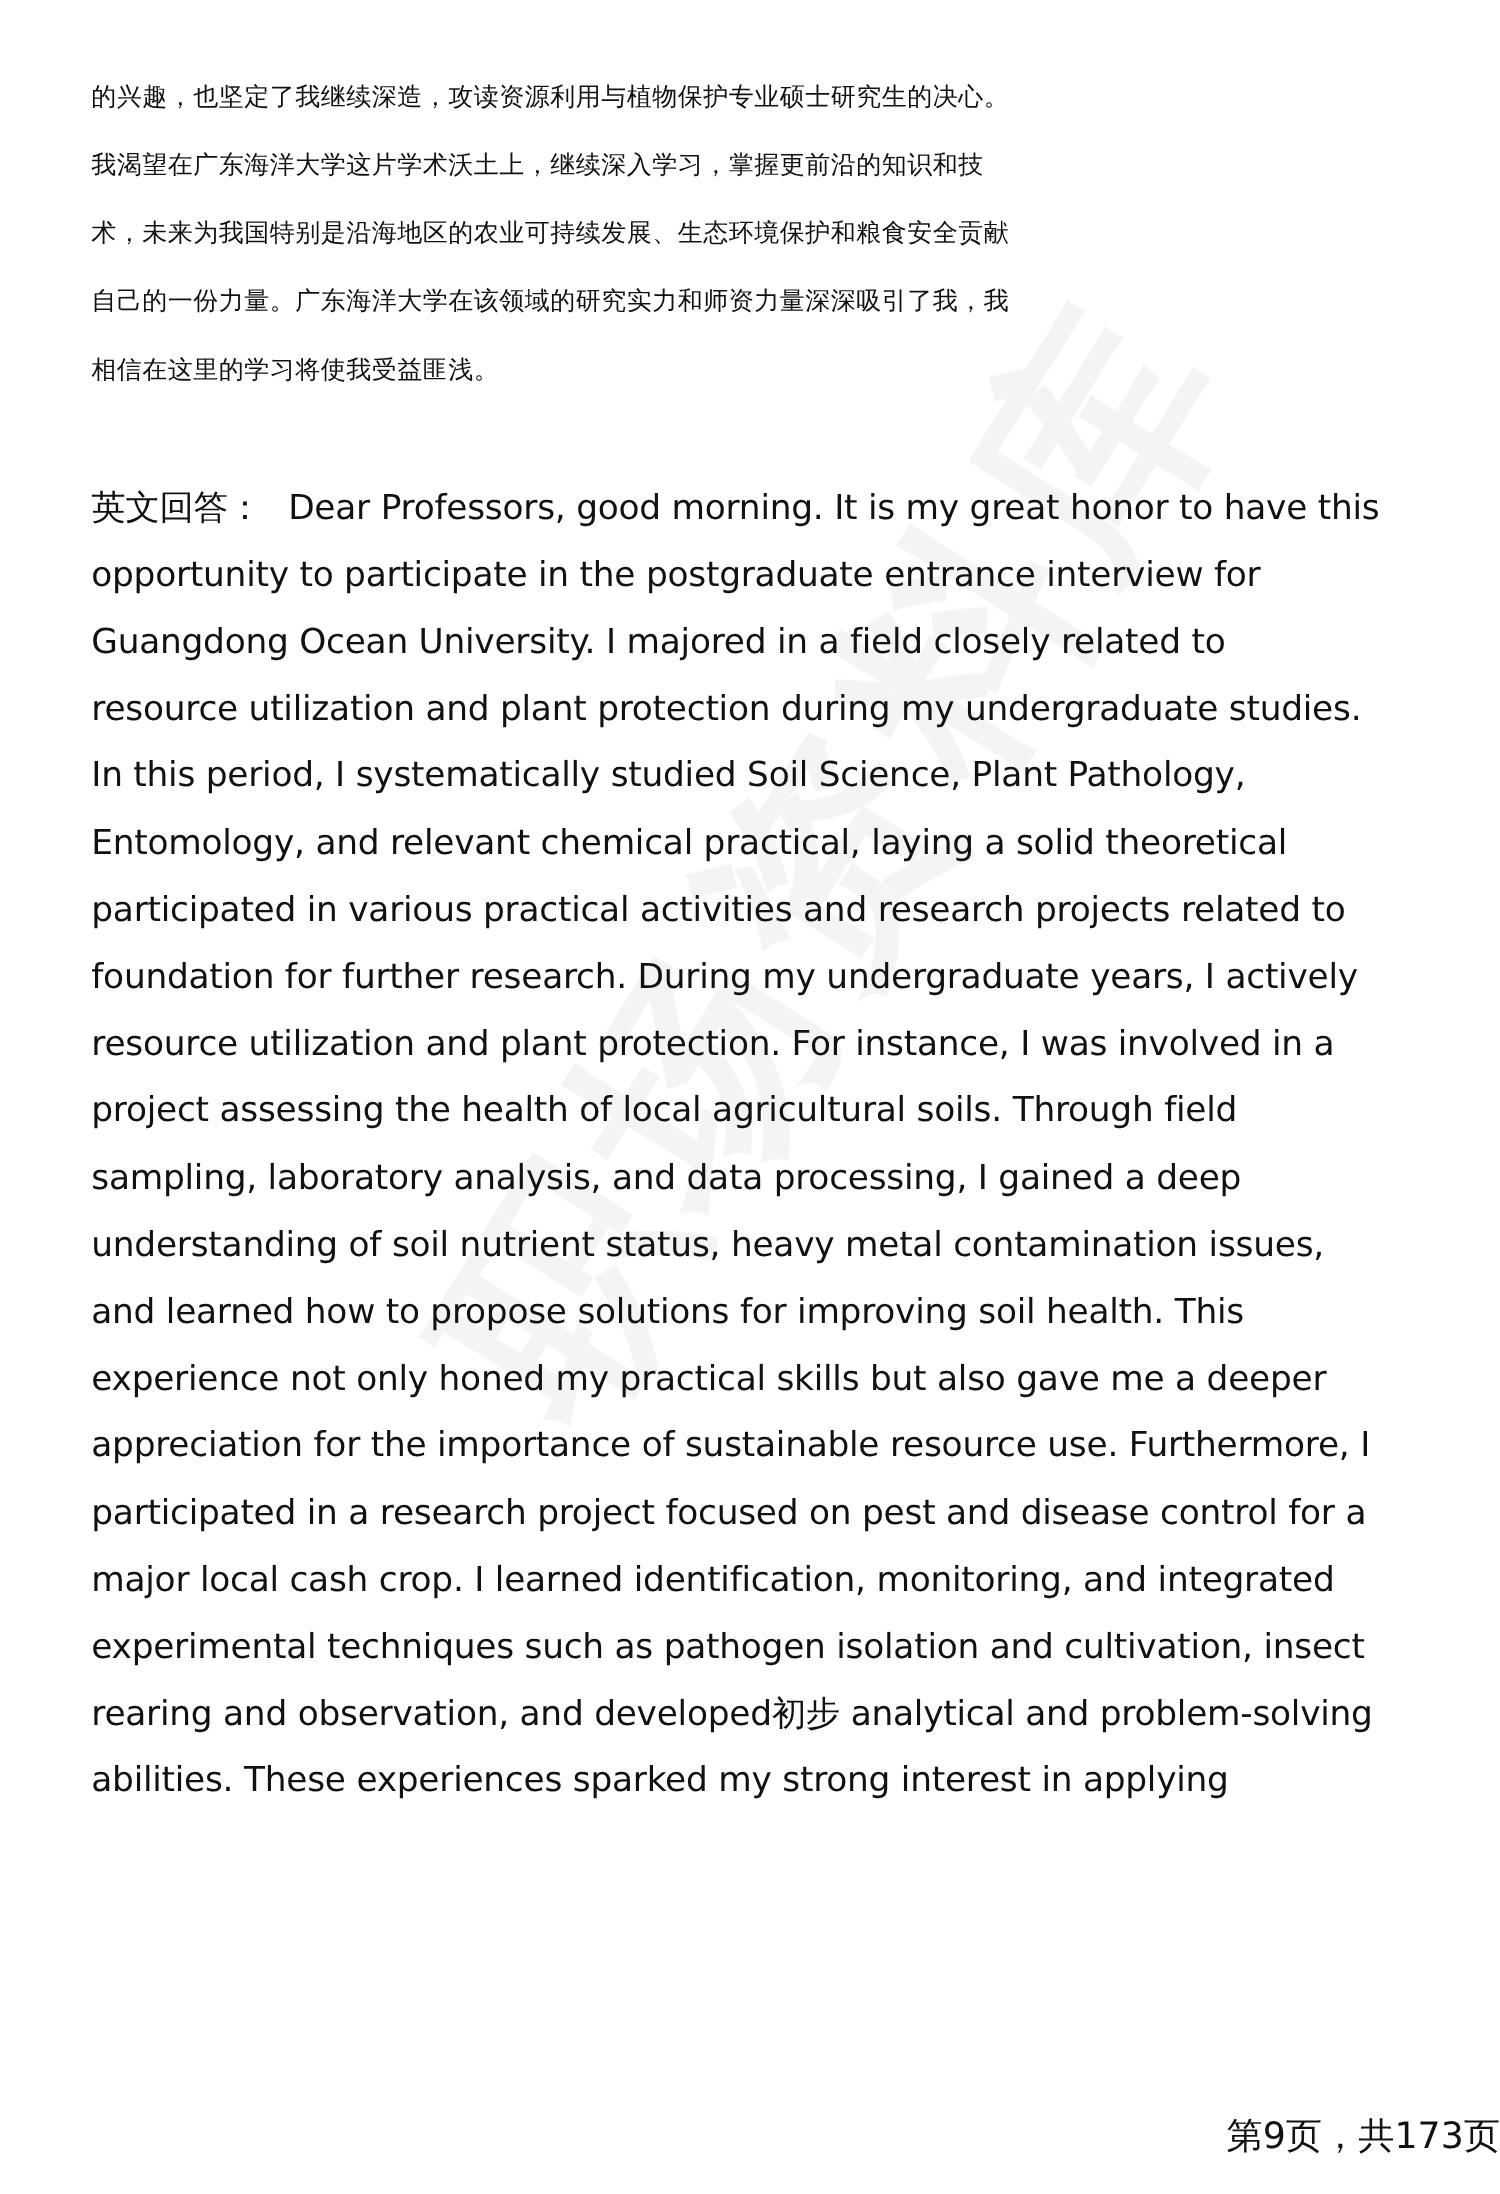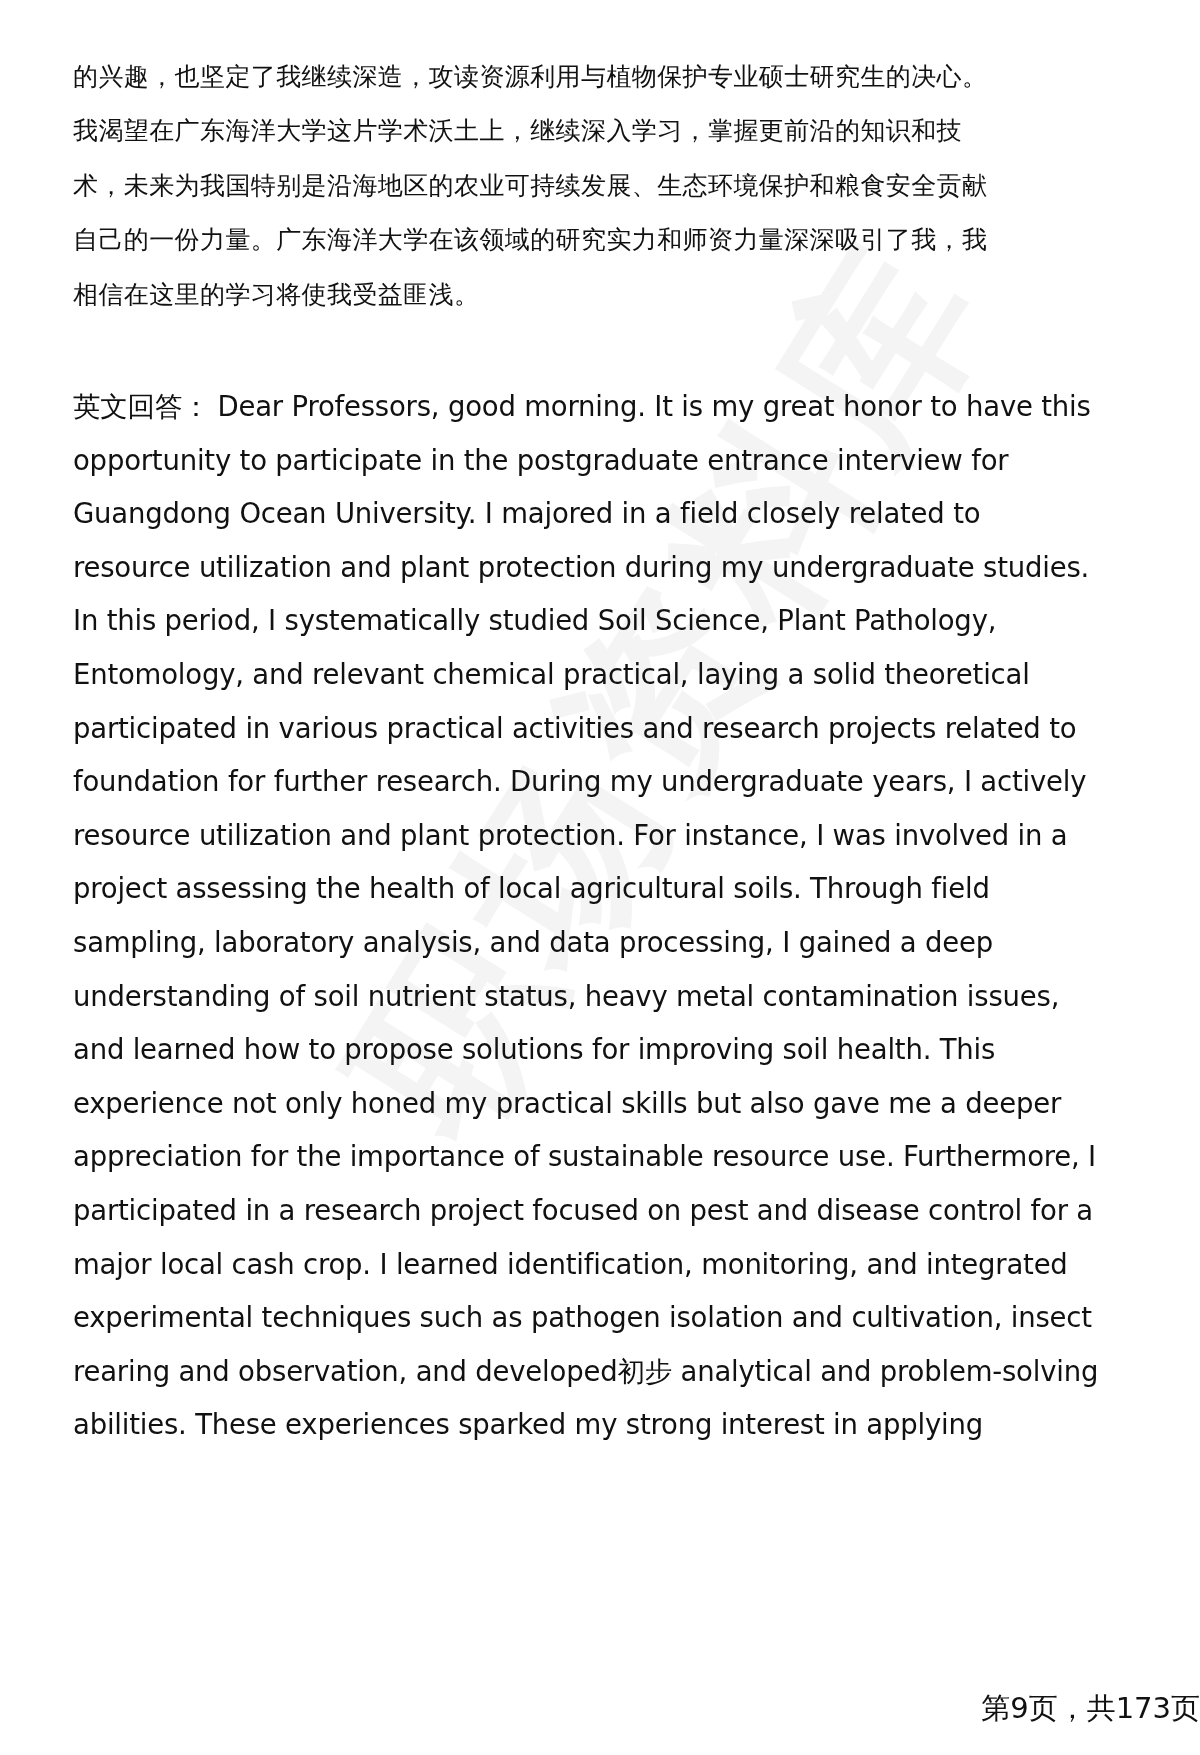--- a/index.html
+++ b/index.html
@@ -39,39 +39,39 @@
     }
     .cn-block {
       position: absolute;
       left: 73px;
       top: 50px;
       width: 1080px;
     }
     .cn-line {
       height: 54.4px;
       line-height: 54.4px;
-      font-size: 25px;
+      font-size: 20px;
       white-space: nowrap;
       letter-spacing: 0.4px;
     }
     .en-block {
       position: absolute;
       left: 73px;
       top: 380px;
       width: 1100px;
     }
     .en-line {
       height: 53.6px;
       line-height: 53.6px;
       font-size: 27.5px;
       white-space: nowrap;
       letter-spacing: -0.2px;
     }
     .label {
-      margin-right: 8px;
+      margin-right: 21px;
     }
     .footer {
       position: absolute;
       left: 0;
       top: 1690px;
       width: 1200px;
       text-align: right;
       font-size: 29px;
       line-height: 36px;
     }

